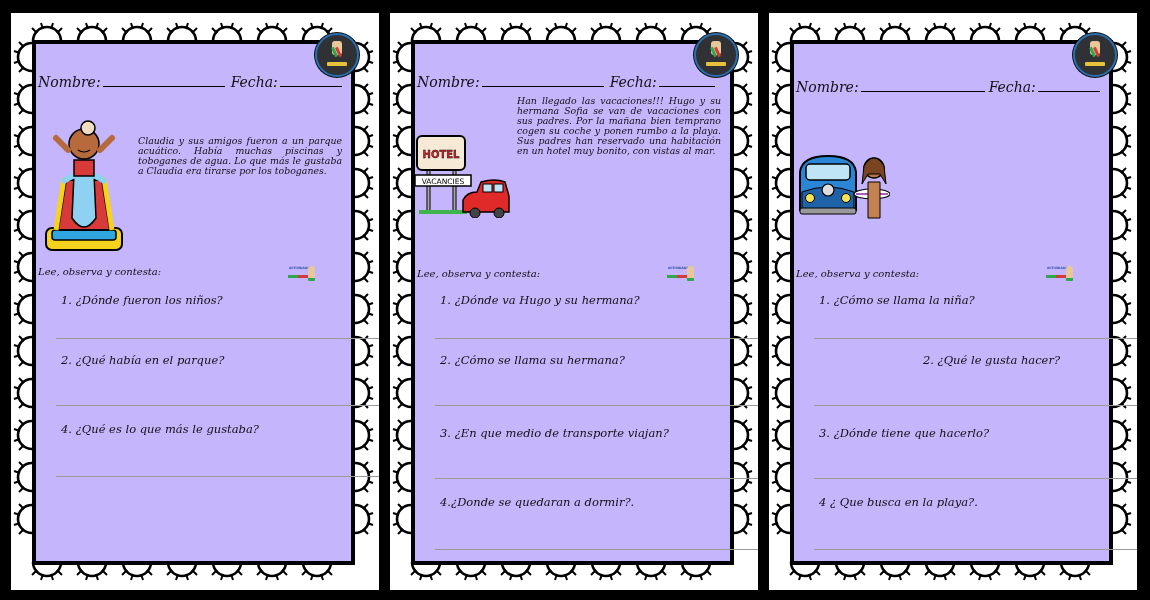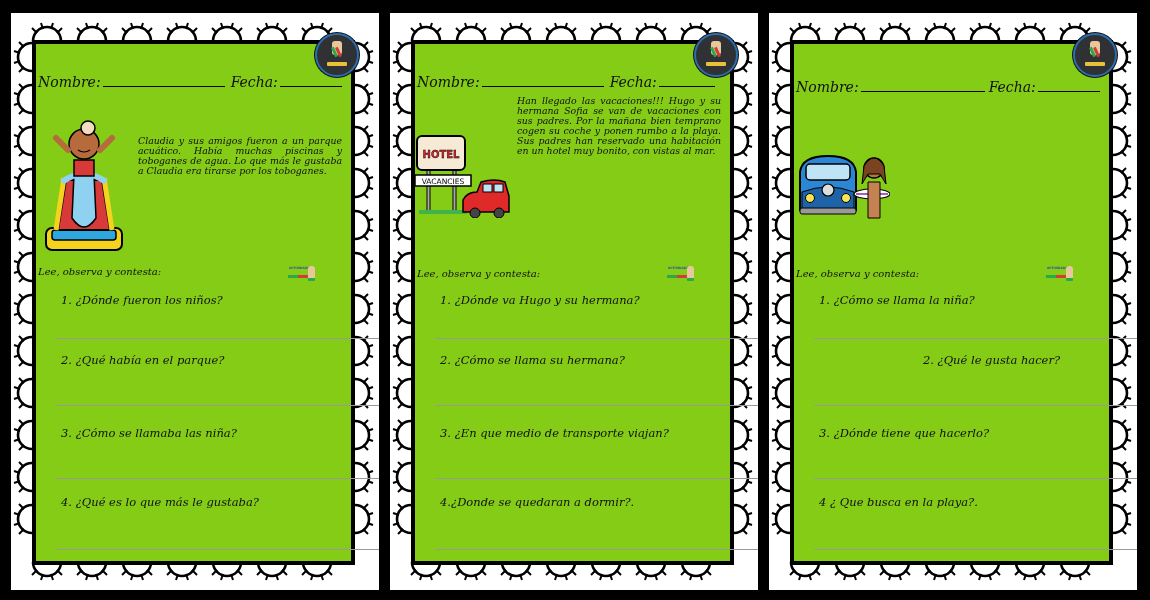--- a/index.html
+++ b/index.html
@@ -1,21 +1,21 @@
 <!DOCTYPE html>
 <html><head>
 <meta charset="utf-8">
 <style>
   html, body { margin:0; padding:0; }
   body { width:1150px; height:600px; background:#000; position:relative; overflow:hidden;
          font-family: "DejaVu Serif", serif; }
   .page { position:absolute; top:13px; width:368px; height:577px; background:#fff; overflow:hidden; }
   .page .scallop { position:absolute; left:0; top:0; }
   .frame { position:absolute; left:21px; top:27px; width:315px; height:517px;
-           border:4px solid #000; background:#84cc16; }
+           border:4px solid #000; background:#c4b5fd; }
   .badge { position:absolute; top:-11px; right:-8px; width:40px; height:40px; border-radius:50%;
            background:#2f3135; border:2px solid #2a6fb0; box-shadow:0 0 0 1px #111; }
   .badge .fig { position:absolute; left:15px; top:6px; width:10px; height:14px;
                 background:#e8c79a; border-radius:3px; }
   .badge .sash { position:absolute; left:16px; top:12px; width:3px; height:10px; background:#2aa84a; transform:rotate(-25deg); }
   .badge .sash2 { position:absolute; left:20px; top:12px; width:3px; height:10px; background:#d23b3b; transform:rotate(-25deg); }
   .badge .band { position:absolute; left:10px; top:27px; width:20px; height:4px; background:#e6c23a; border-radius:1px; }
   .name-row { position:absolute; left:2px; top:30px; width:306px; font-size:14px; font-style:italic;
               display:flex; align-items:baseline; color:#111; white-space:nowrap; }
   .name-row .line { display:inline-block; border-bottom:1.5px solid #000; height:12px; }
@@ -126,21 +126,20 @@
     <div class="passage" style="left:102px;top:92px;width:204px;">Claudia y sus amigos fueron a un parque acuático. Había muchas piscinas y toboganes de agua. Lo que más le gustaba a Claudia era tirarse por los toboganes.</div>
     <div class="instr">Lee, observa y contesta:</div>
     <div class="minilogo">
         <div class="t1">ACTIVIDADES</div>
         <div class="t2"></div>
         <div class="kid"></div>
       </div>
     <div class="qlist">
       <div class="q" style="height:50px;padding-top:4px;"><span>1. ¿Dónde fueron los niños?</span><div class="rule"></div></div>
       <div class="q" style="height:67px;padding-top:14px;"><span>2. ¿Qué había en el parque?</span><div class="rule"></div></div>
-      <div class="q" style="height:73px;padding-top:20px;"><span>3. ¿Cómo se llamaba las niña?</span><div class="rule"></div></div>
       <div class="q" style="height:71px;padding-top:16px;"><span>4. ¿Qué es lo que más le gustaba?</span><div class="rule"></div></div>
     </div>
   </div>
 </div>
 
 <div class="page" style="left:390px;">
   <svg class="scallop" width="368" height="577">
     <g transform="translate(22,28)">
       <use href="#bump-top" x="0"></use>
         <use href="#bump-top" x="45"></use>

